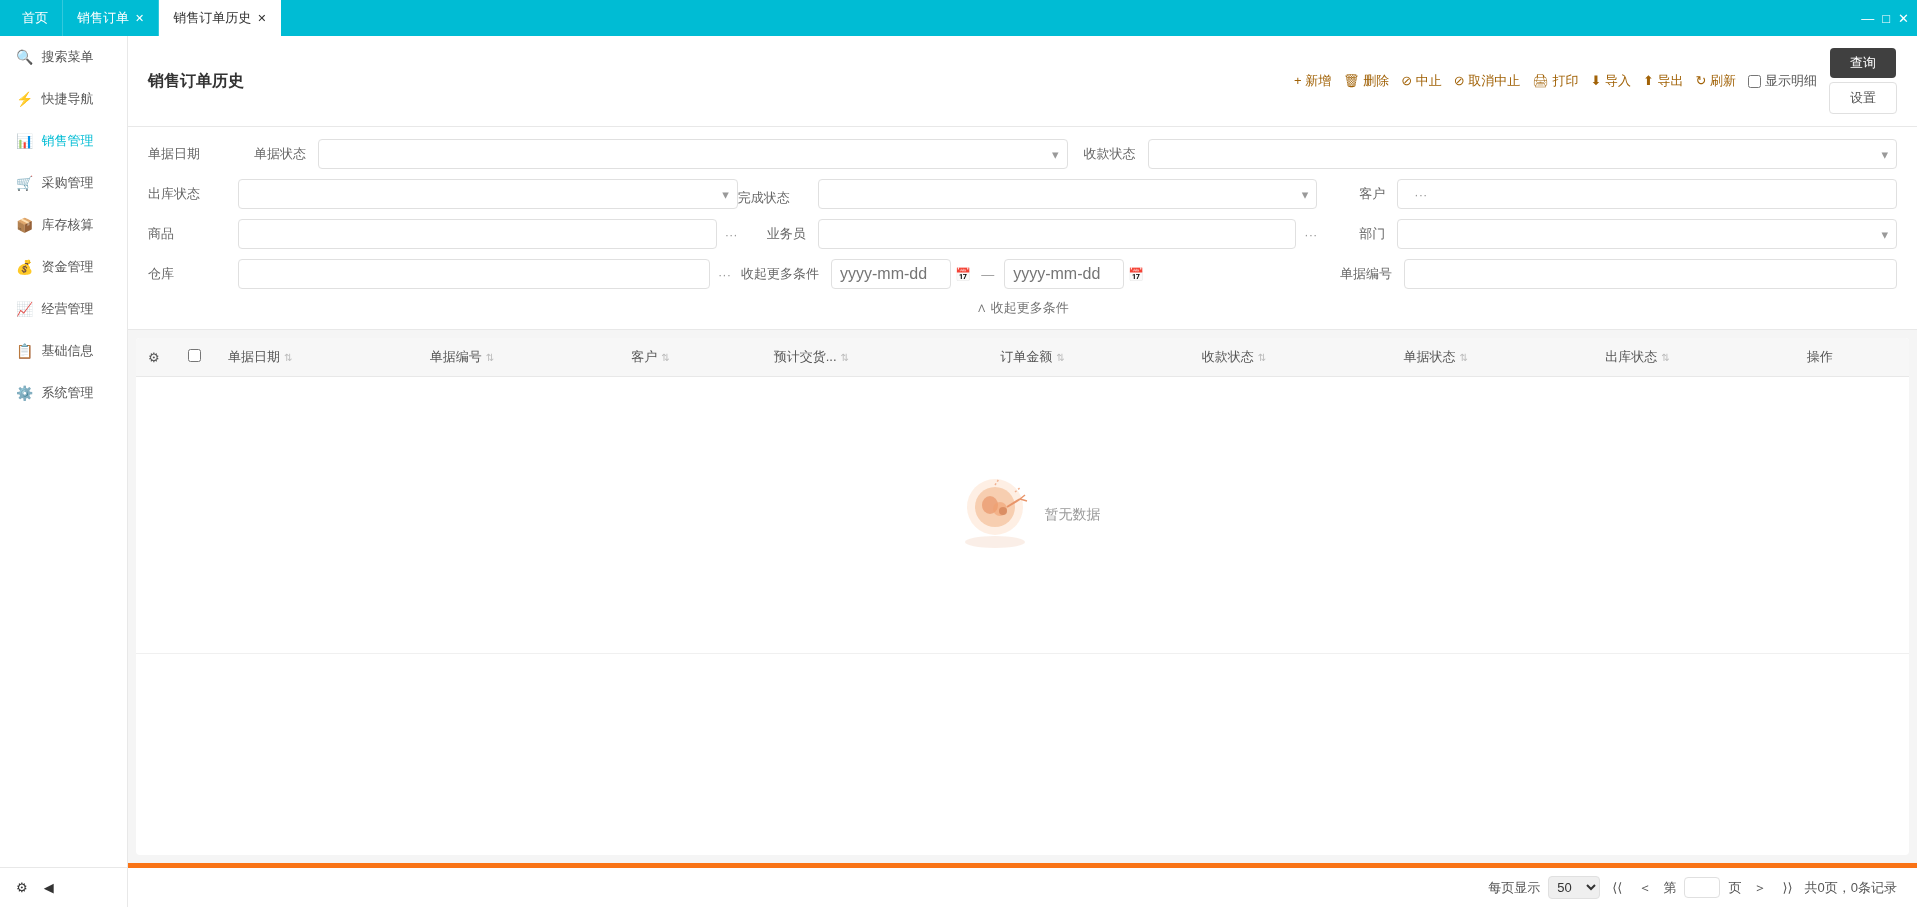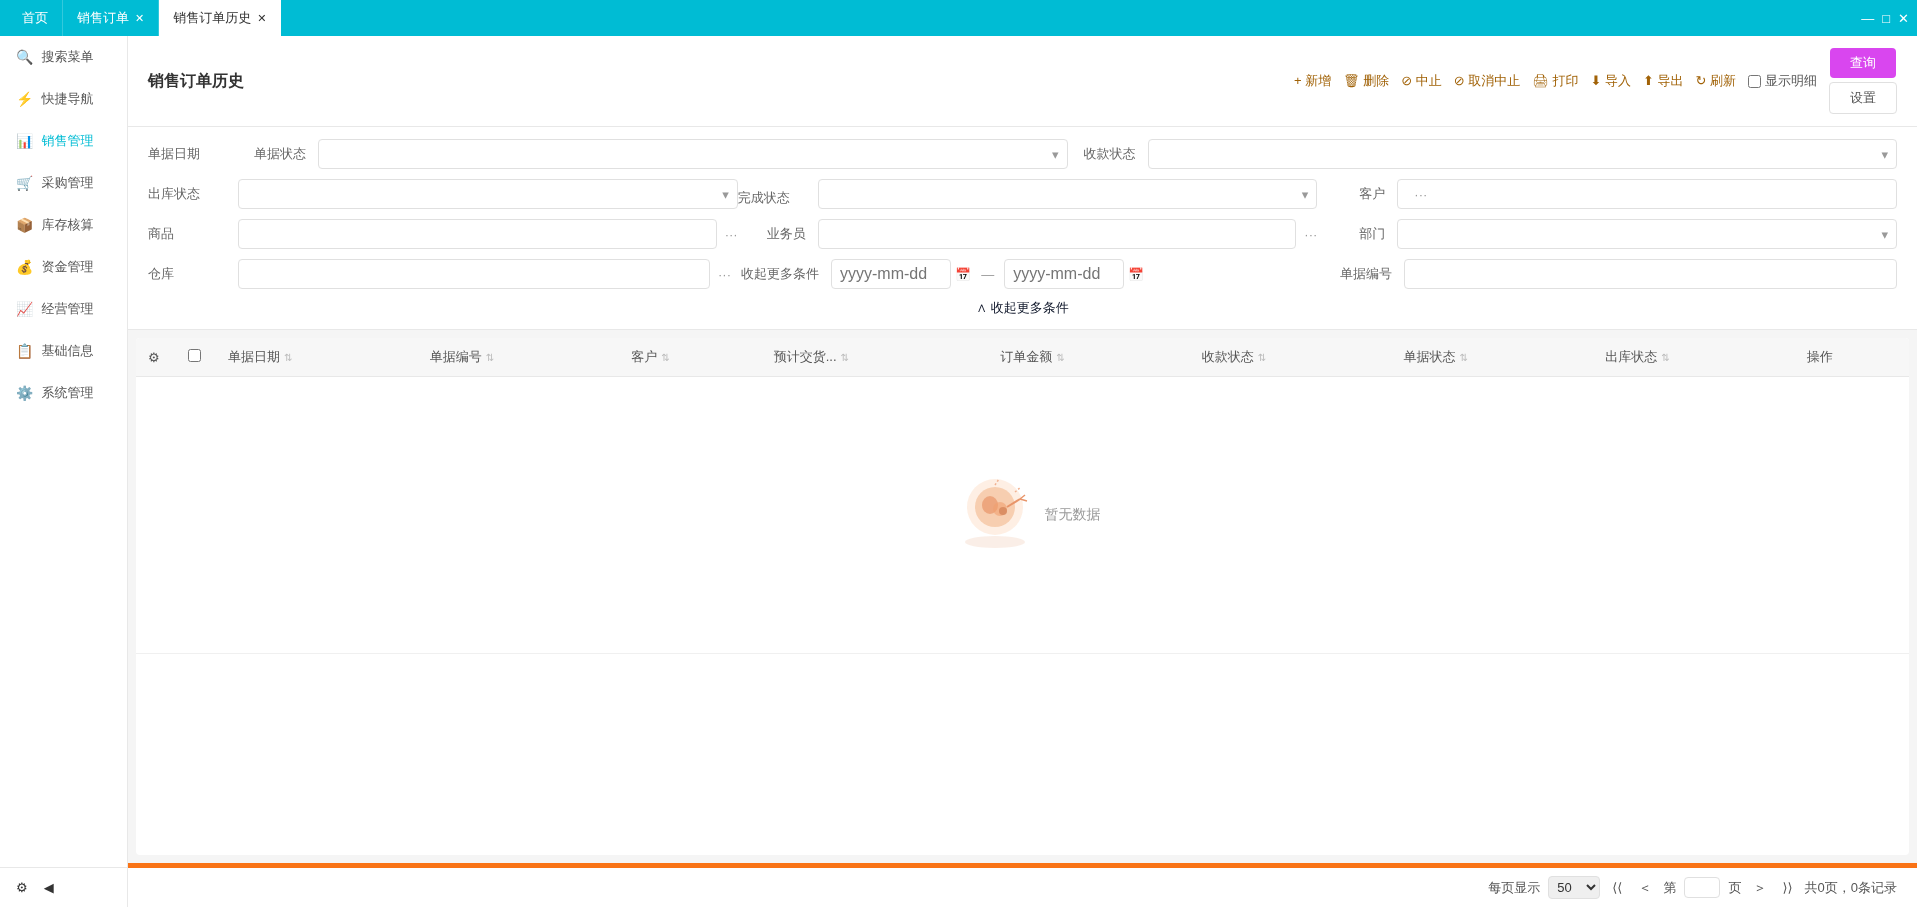--- a/index.html
+++ b/index.html
@@ -42,21 +42,21 @@
     .filter-field { display: flex; align-items: center; flex: 1; }
     .filter-input { border: 1px solid #e0e0e0; border-radius: 4px; padding: 4px 8px; font-size: 16px; color: #333; height: 30px; background: white; }
     .date-btns { display: flex; align-items: center; gap: 4px; margin-left: 8px; }
     .date-btn { padding: 2px 8px; border-radius: 10px; font-size: 12px; cursor: pointer; border: 1px solid transparent; color: #555; }
     .date-btn.active { background: #ff7d00; color: white; border-color: #ff7d00; }
     .date-range { font-size: 12px; color: #999; margin-left: 8px; }
     .filter-select { display: flex; align-items: center; border: 1px solid #e0e0e0; border-radius: 4px; padding: 4px 8px; font-size: 13px; height: 30px; background: white; cursor: pointer; min-width: 160px; }
     .filter-select .chevron { margin-left: auto; color: #999; }
     .filter-dots { color: #999; margin-left: 8px; cursor: pointer; }
     .date-separator { margin: 0 6px; color: #999; }
-    .collapse-btn { text-align: center; color: #0f172a; cursor: pointer; font-size: 13px; margin-top: 4px; }
+    .collapse-btn { text-align: center; color: #737373; cursor: pointer; font-size: 13px; margin-top: 4px; }
 
     
     .table-area { flex: 1; overflow: auto; background: white; margin: 8px; border-radius: 4px; }
     .data-table { width: 100%; border-collapse: collapse; }
     .data-table th { background: #f7f7f7; padding: 10px 12px; text-align: left; font-weight: normal; color: #555; font-size: 13px; border-bottom: 1px solid #e8e8e8; white-space: nowrap; }
     .data-table td { padding: 10px 12px; border-bottom: 1px solid #f0f0f0; font-size: 13px; }
     .th-sort { display: flex; align-items: center; gap: 4px; cursor: pointer; }
     .sort-icon { color: #bbb; font-size: 10px; }
     .th-settings { width: 40px; text-align: center; }
     .th-check { width: 40px; text-align: center; }
@@ -65,21 +65,21 @@
     .empty-state { display: flex; flex-direction: row; align-items: center; justify-content: center; padding: 80px 0; }
     .empty-icon { width: 100px; height: 100px; margin-bottom: 16px; }
     .empty-text { color: #999; font-size: 14px; }
 
     
     .footer { background: white; border-top: 5px solid #f97316; padding: 8px 20px; display: flex; align-items: center; justify-content: flex-end; gap: 8px; flex-shrink: 0; font-size: 13px; color: #555; }
     .page-size-select { border: 1px solid #e0e0e0; border-radius: 4px; padding: 2px 4px; font-size: 13px; color: #333; }
     .page-nav { display: flex; align-items: center; gap: 8px; }
     .page-nav-btn { cursor: pointer; color: #555; padding: 2px 4px; }
     .page-input { border: 1px solid #e0e0e0; border-radius: 4px; width: 36px; text-align: center; padding: 2px 4px; font-size: 13px; }
-    .btn-query { background: #d946ef; color: white; border: none; border-radius: 4px; padding: 6px 20px; font-size: 13px; cursor: pointer; }
+    .btn-query { background: #404040; color: white; border: none; border-radius: 4px; padding: 6px 20px; font-size: 13px; cursor: pointer; }
     .btn-settings { background: white; color: #555; border: 1px solid #e0e0e0; border-radius: 4px; padding: 6px 20px; font-size: 13px; cursor: pointer; margin-top: 4px; }
     .query-btns { display: flex; flex-direction: column; align-items: center; }
   </style>
 </head>
 <body>
 
 <div class="top-bar">
   <div class="tab-item">
     <span>首页</span>
   </div>

